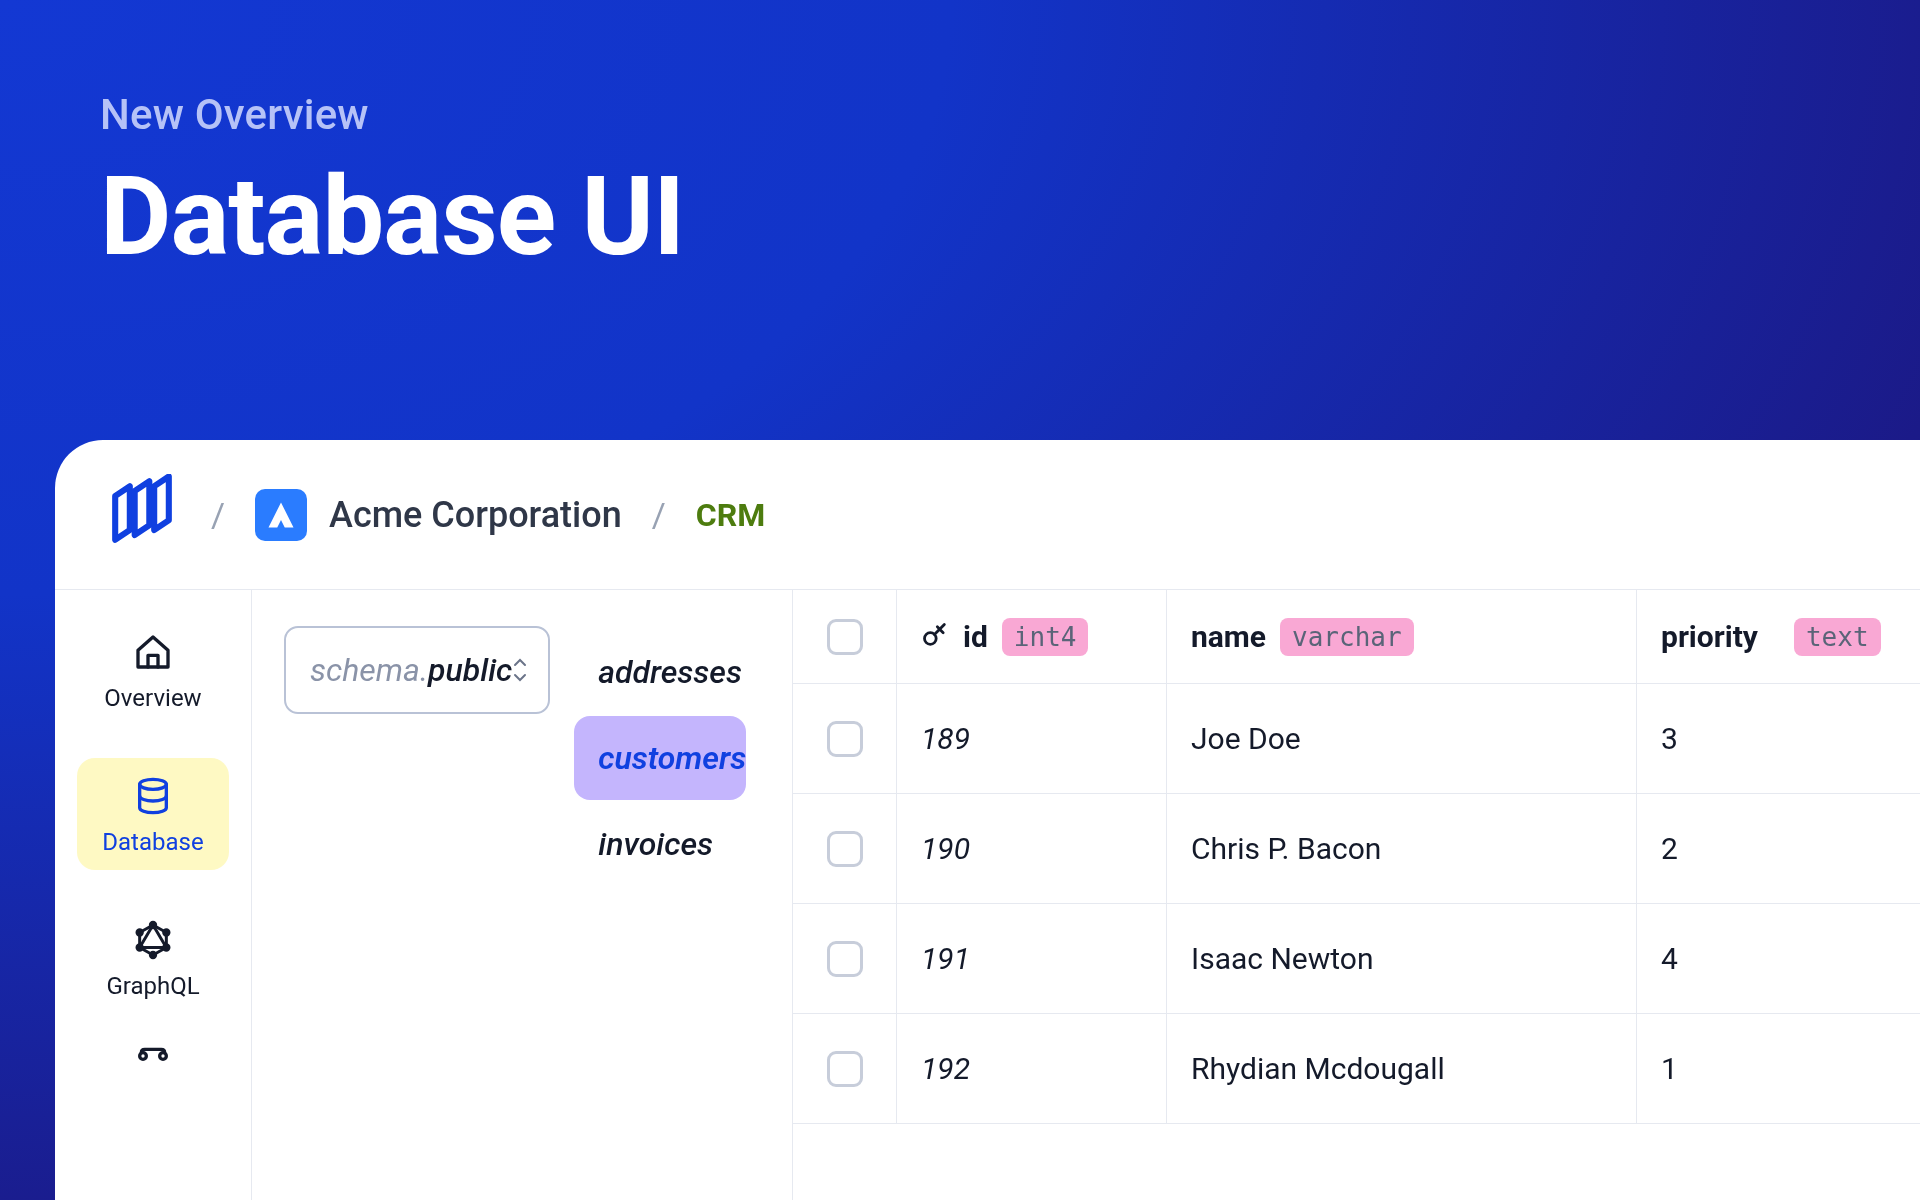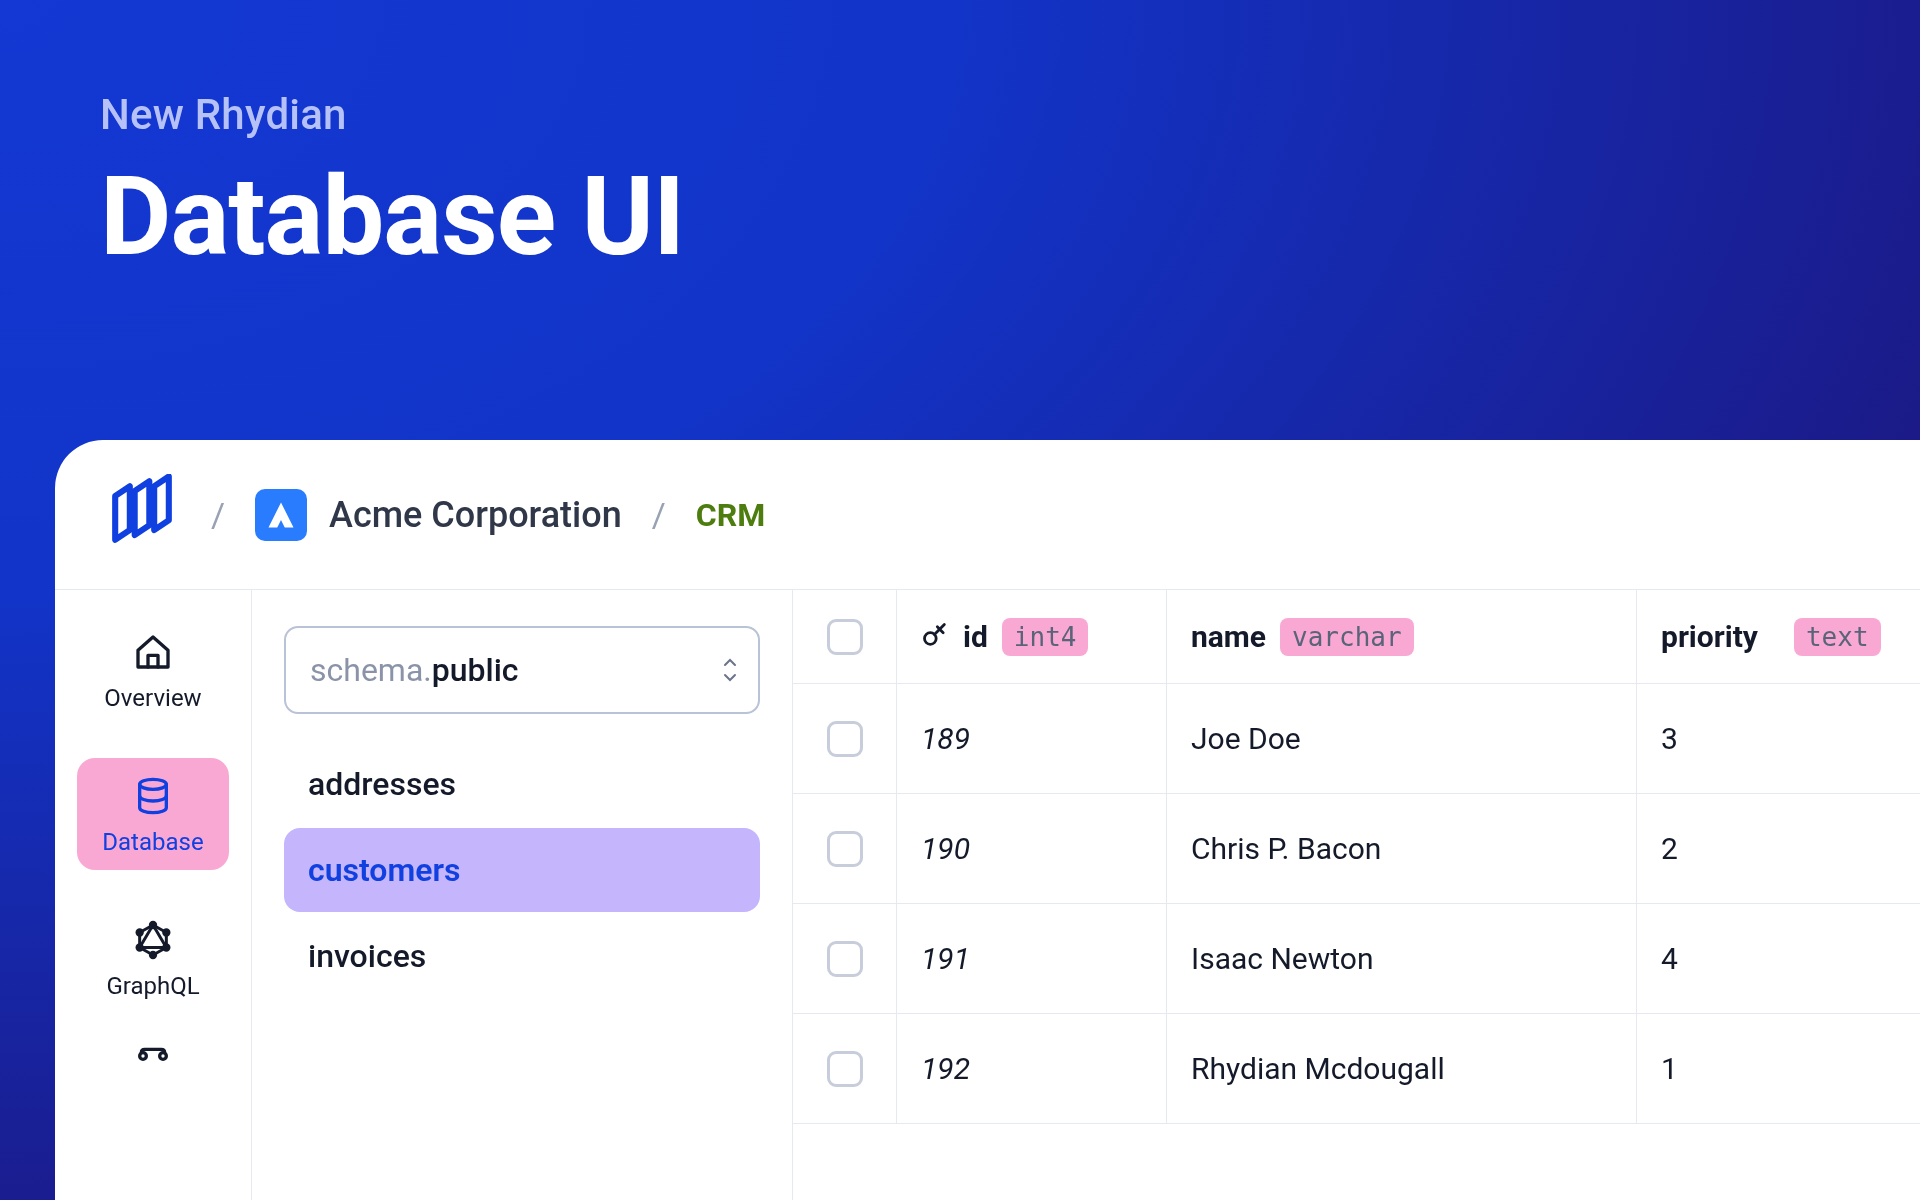--- a/index.html
+++ b/index.html
@@ -29,28 +29,28 @@
     width: 52px; height: 52px; background: #2a7cff; border-radius: 10px;
     display: flex; align-items: center; justify-content: center; color: #fff;
   }
   .org .name { color: #2f3748; font-size: 36px; font-weight: 500; }
   .proj { color: #4d7c0f; font-size: 32px; font-weight: 700; }
 
   .body { display: flex; height: calc(100% - 150px); }
 
   .navcol { width: 197px; border-right: 1px solid #e6e9f0; padding-top: 24px; display: flex; flex-direction: column; align-items: center; gap: 32px; }
   .navitem { width: 152px; display: flex; flex-direction: column; align-items: center; gap: 8px; padding: 18px 0 14px; border-radius: 18px; cursor: pointer; }
-  .navitem.active { background: #f9a8d4; }
+  .navitem.active { background: #fef9c3; }
   .navitem .icon { color: #141a2a; }
   .navitem.active .icon { color: #1040e0; }
   .navitem .lbl { font-size: 24px; font-weight: 400; color: #141a2a; }
   .navitem.active .lbl { color: #1040e0; }
   .navextra { color: #141a2a; }
 
-  .tablescol { width: 540px; padding: 36px 32px 0 32px; display: flex; flex-direction: column; gap: 24px; }
+  .tablescol { width: 540px; padding: 36px 32px 0 32px; display: flex; flex-direction: row; gap: 24px; font-style: italic; }
   .schema {
     border: 2px solid #b9c2d6; border-radius: 14px; height: 88px;
     display: flex; align-items: center; justify-content: space-between; padding: 0 20px 0 24px;
     cursor: pointer;
   }
   .schema .txt { font-size: 32px; }
   .schema .prefix { color: #8a93a8; }
   .schema .val { color: #141a2a; font-weight: 500; }
   .schema .chev {
     display: flex; flex-direction: column; gap: 4px; color: #6b7489;
@@ -79,21 +79,21 @@
   .checkbox {
     width: 36px; height: 36px; border: 3px solid #c7cdda; border-radius: 9px; background: #fff;
   }
 </style>
 </head>
 <body>
 
 <div class="bg">
 
   <div class="hdr">
-    <div class="kicker">New Rhydian</div>
+    <div class="kicker">New Overview</div>
     <div class="title">Database UI</div>
   </div>
 
   <div class="panel">
 
     <div class="topbar">
       <span class="logo">
         <svg viewBox="0 0 64 64" fill="none" stroke="#1040e0" stroke-width="5" stroke-linejoin="round" stroke-linecap="round">
           <path d="M10 18 L22 10 L22 46 L10 54 Z"></path>
           <path d="M26 14 L38 6 L38 42 L26 50 Z"></path>

